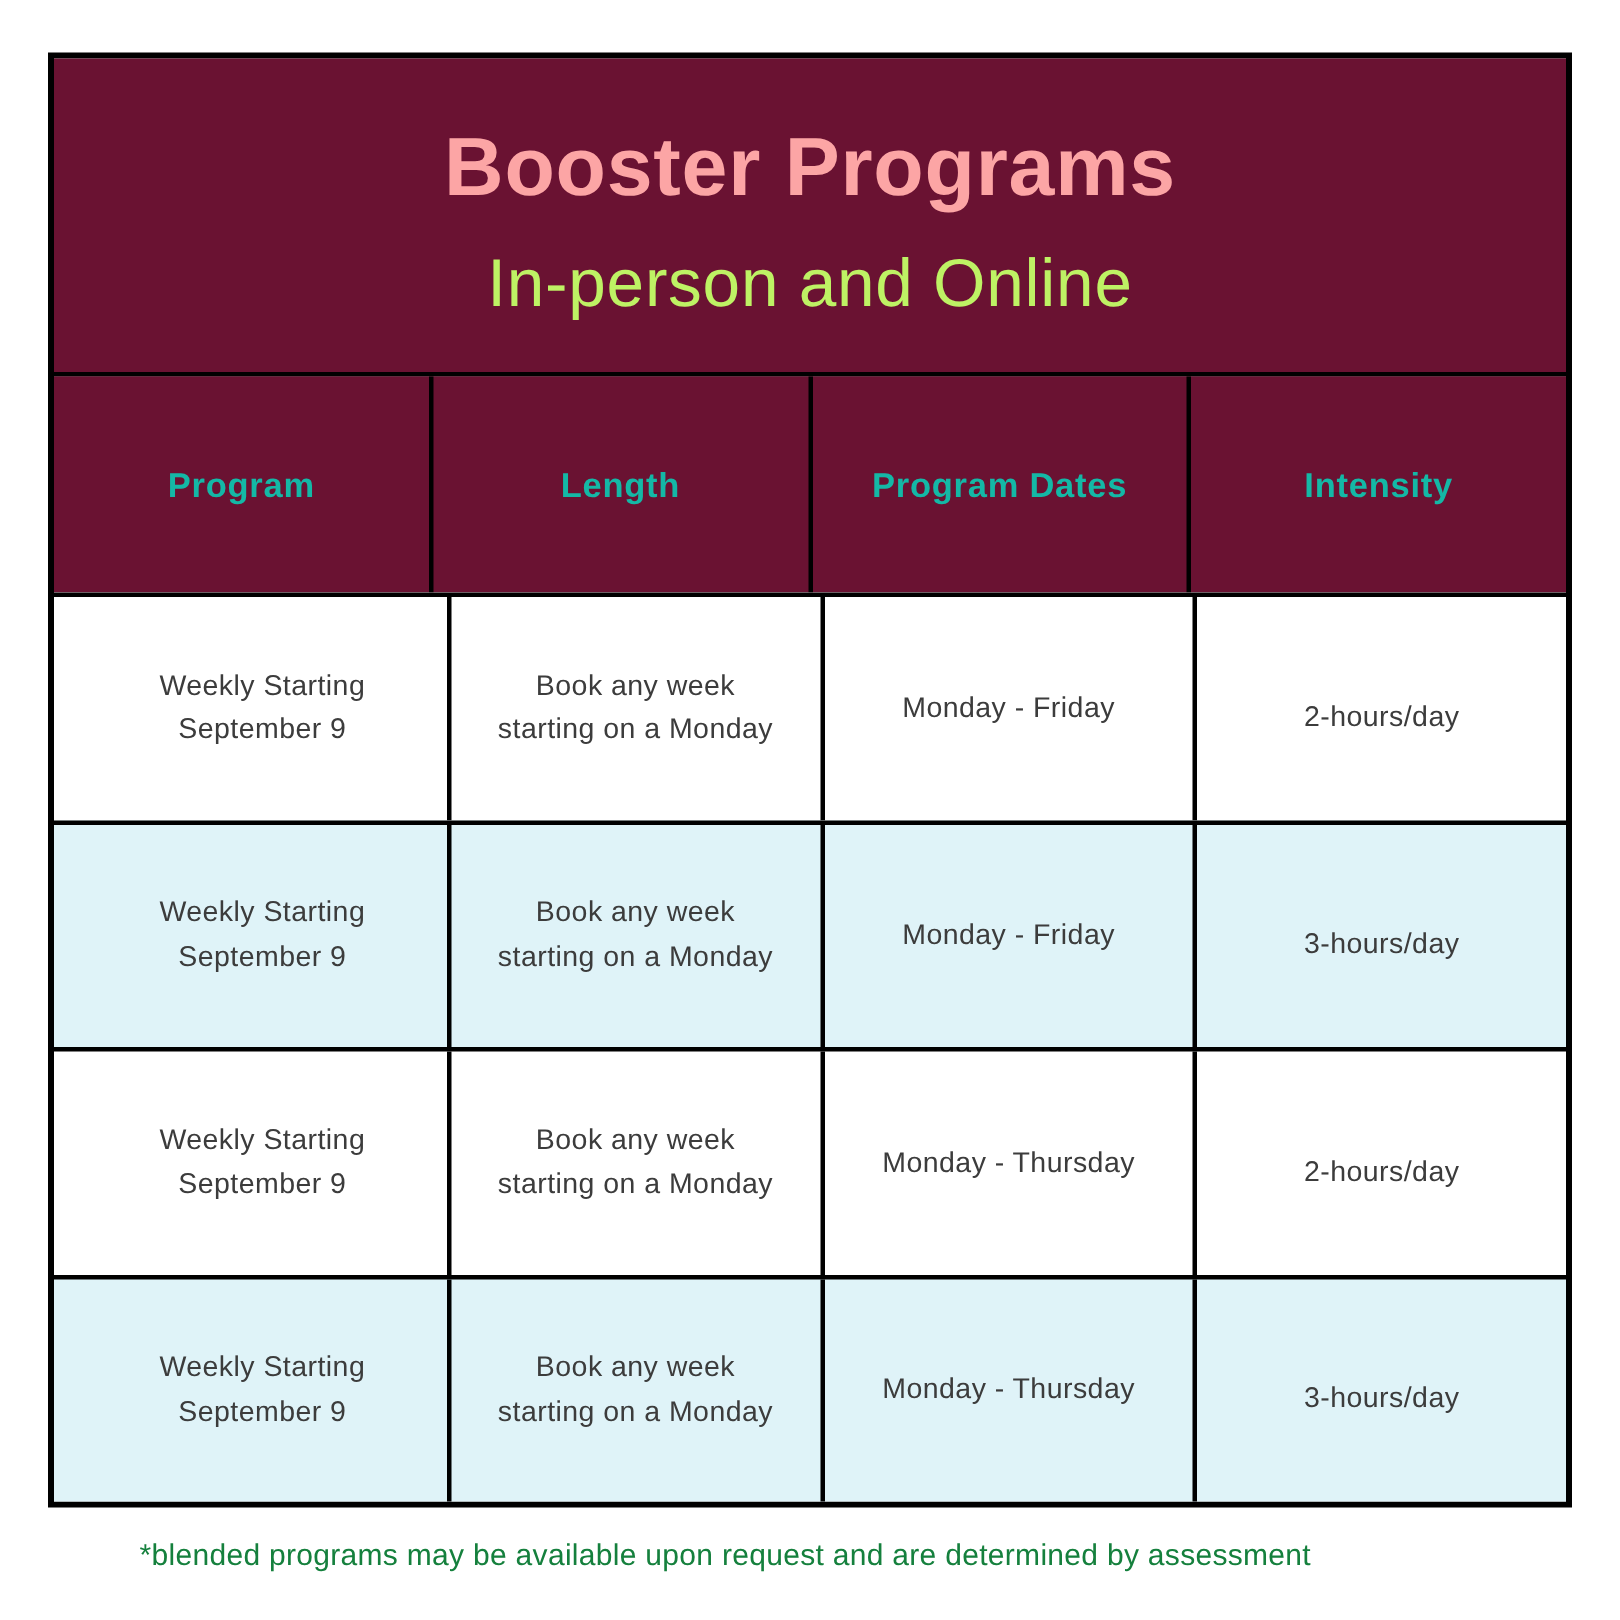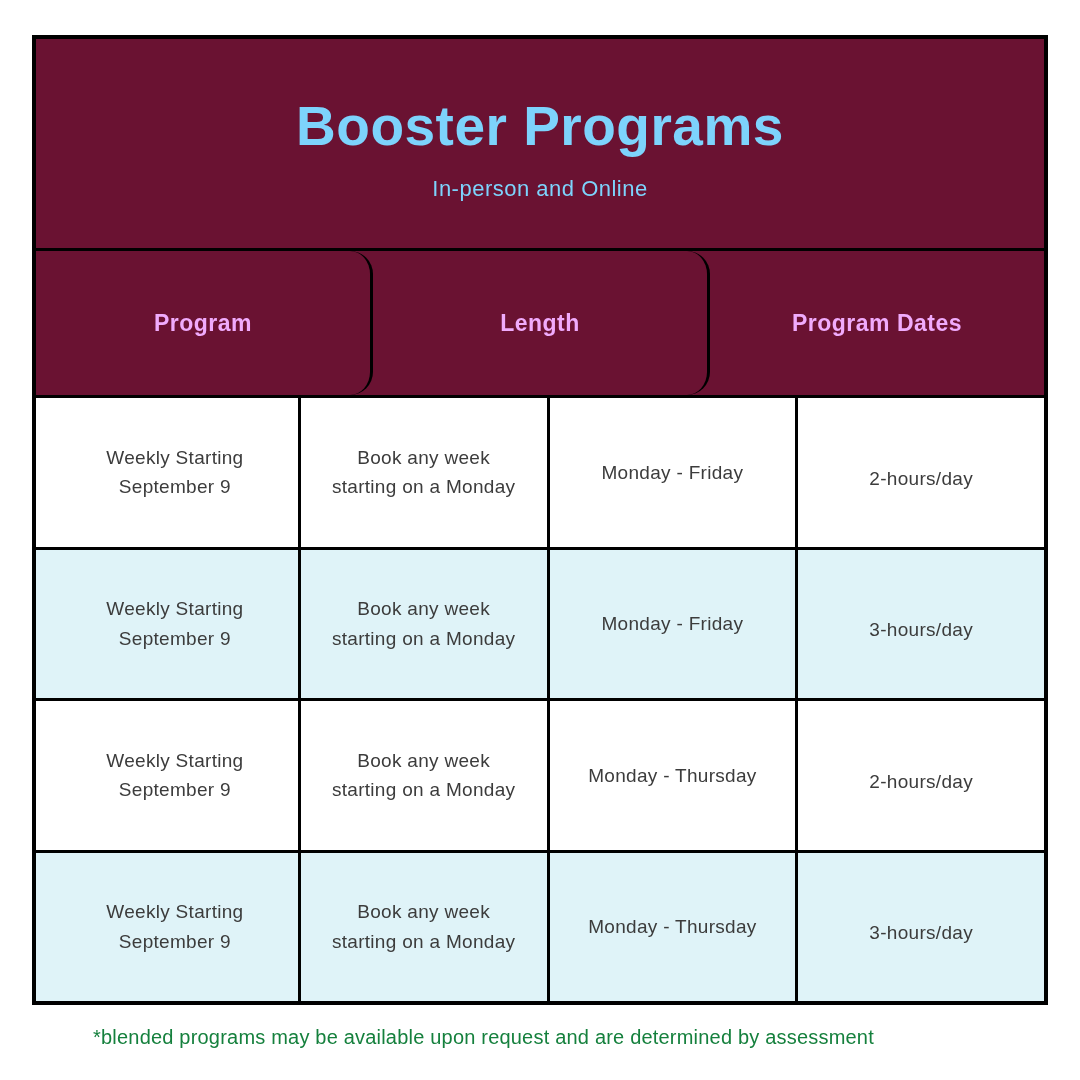--- a/index.html
+++ b/index.html
@@ -30,50 +30,49 @@
     height: 212px;
     background: #6a1232;
     border-bottom: 3px solid #000000;
     display: flex;
     flex-direction: column;
     align-items: center;
     justify-content: center;
     padding-top: 10px;
   }
   .title {
-    color: #7dd3fc;
+    color: #fca5a5;
     font-size: 55px;
     font-weight: 800;
     letter-spacing: 0.5px;
     margin-bottom: 16px;
   }
   .subtitle {
-    color: #7dd3fc;
-    font-size: 22px;
+    color: #bef264;
+    font-size: 45px;
     font-weight: 300;
     line-height: 1.32;
     text-align: center;
     letter-spacing: 0.5px;
   }
   .header-row {
     height: 144px;
     display: flex;
     background: #6a1232;
   }
   .header-cell {
     flex: 1;
     display: flex;
     align-items: center;
     justify-content: center;
-    color: #f0abfc;
+    color: #14b8a6;
     font-size: 23px;
     font-weight: 700;
     letter-spacing: 0.5px;
     border-right: 3px solid #000000;
-    border-radius: 23px;
   }
   .header-cell:last-child { border-right: none; }
   .data-row {
     flex: 1;
     display: flex;
     border-top: 3px solid #000000;
     background: #ffffff;
     padding-left: 16px;
   }
   .data-row.alt { background: #dff3f8; }
@@ -113,20 +112,21 @@
       <div class="title">Booster Programs</div>
       <div class="subtitle">
         <div>In-person and Online</div>
       </div>
     </div>
 
     <div class="header-row">
       <div class="header-cell">Program</div>
       <div class="header-cell">Length</div>
       <div class="header-cell">Program Dates</div>
+      <div class="header-cell">Intensity</div>
     </div>
 
     <div class="data-row">
       <div class="data-cell">Weekly Starting September 9</div>
       <div class="data-cell">Book any week starting on a Monday</div>
       <div class="data-cell">Monday - Friday</div>
       <div class="data-cell">2-hours/day</div>
     </div>
 
     <div class="data-row alt">

